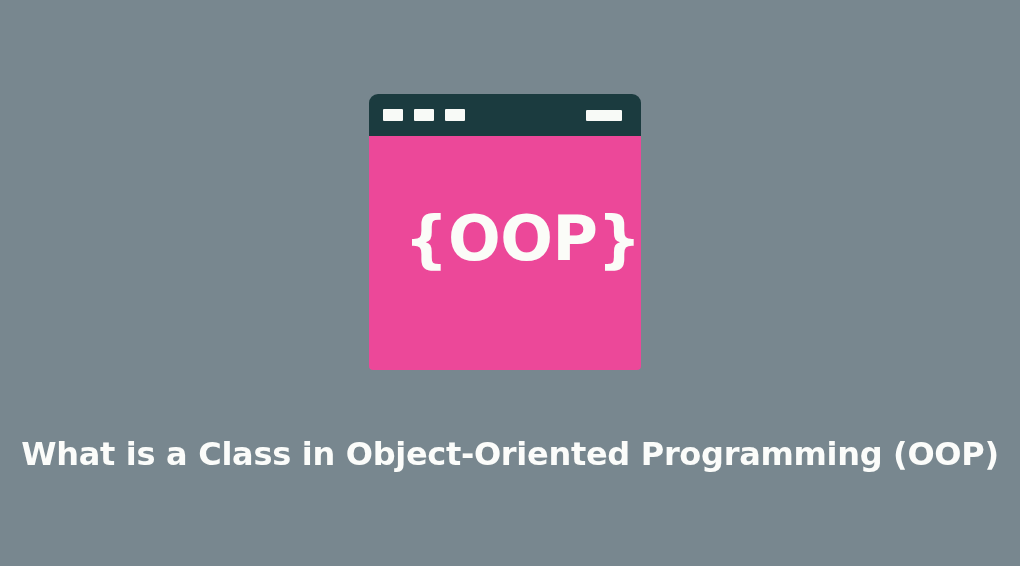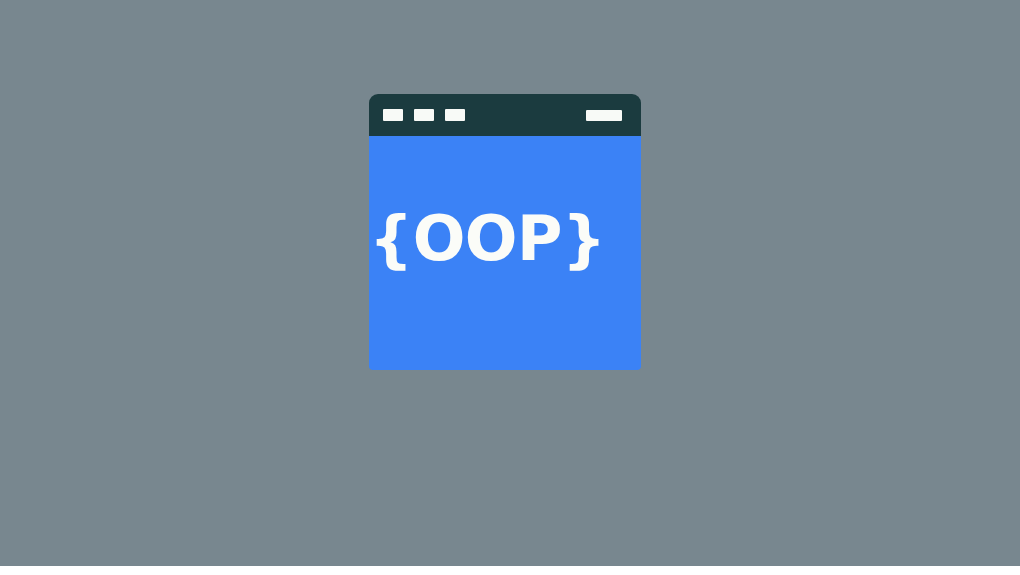--- a/index.html
+++ b/index.html
@@ -75,25 +75,25 @@
     background: #f8faf7;
     border-radius: 1px;
   }
 
   #window-body {
     position: absolute;
     left: 0;
     top: 42px;
     width: 272px;
     height: 234px;
-    background: #3b82f6;
+    background: #ec4899;
     border-radius: 0 0 4px 4px;
     display: flex;
     align-items: center;
-    justify-content: flex-start;
+    justify-content: flex-end;
   }
 
   #oop-text {
     color: #fbfcf8;
     font-family: "DejaVu Sans", sans-serif;
     font-weight: bold;
     font-size: 62px;
     line-height: 1;
     letter-spacing: -0.5px;
     margin-top: -28px;
@@ -134,14 +134,15 @@
       </div>
       <div class="tb-bar"></div>
     </div>
 
     <div id="window-body">
       <span id="oop-text">{OOP}</span>
     </div>
 
   </div>
 
+  <div id="page-title">What is a Class in Object-Oriented Programming (OOP)</div>
 
 </div>
 
 </body></html>

